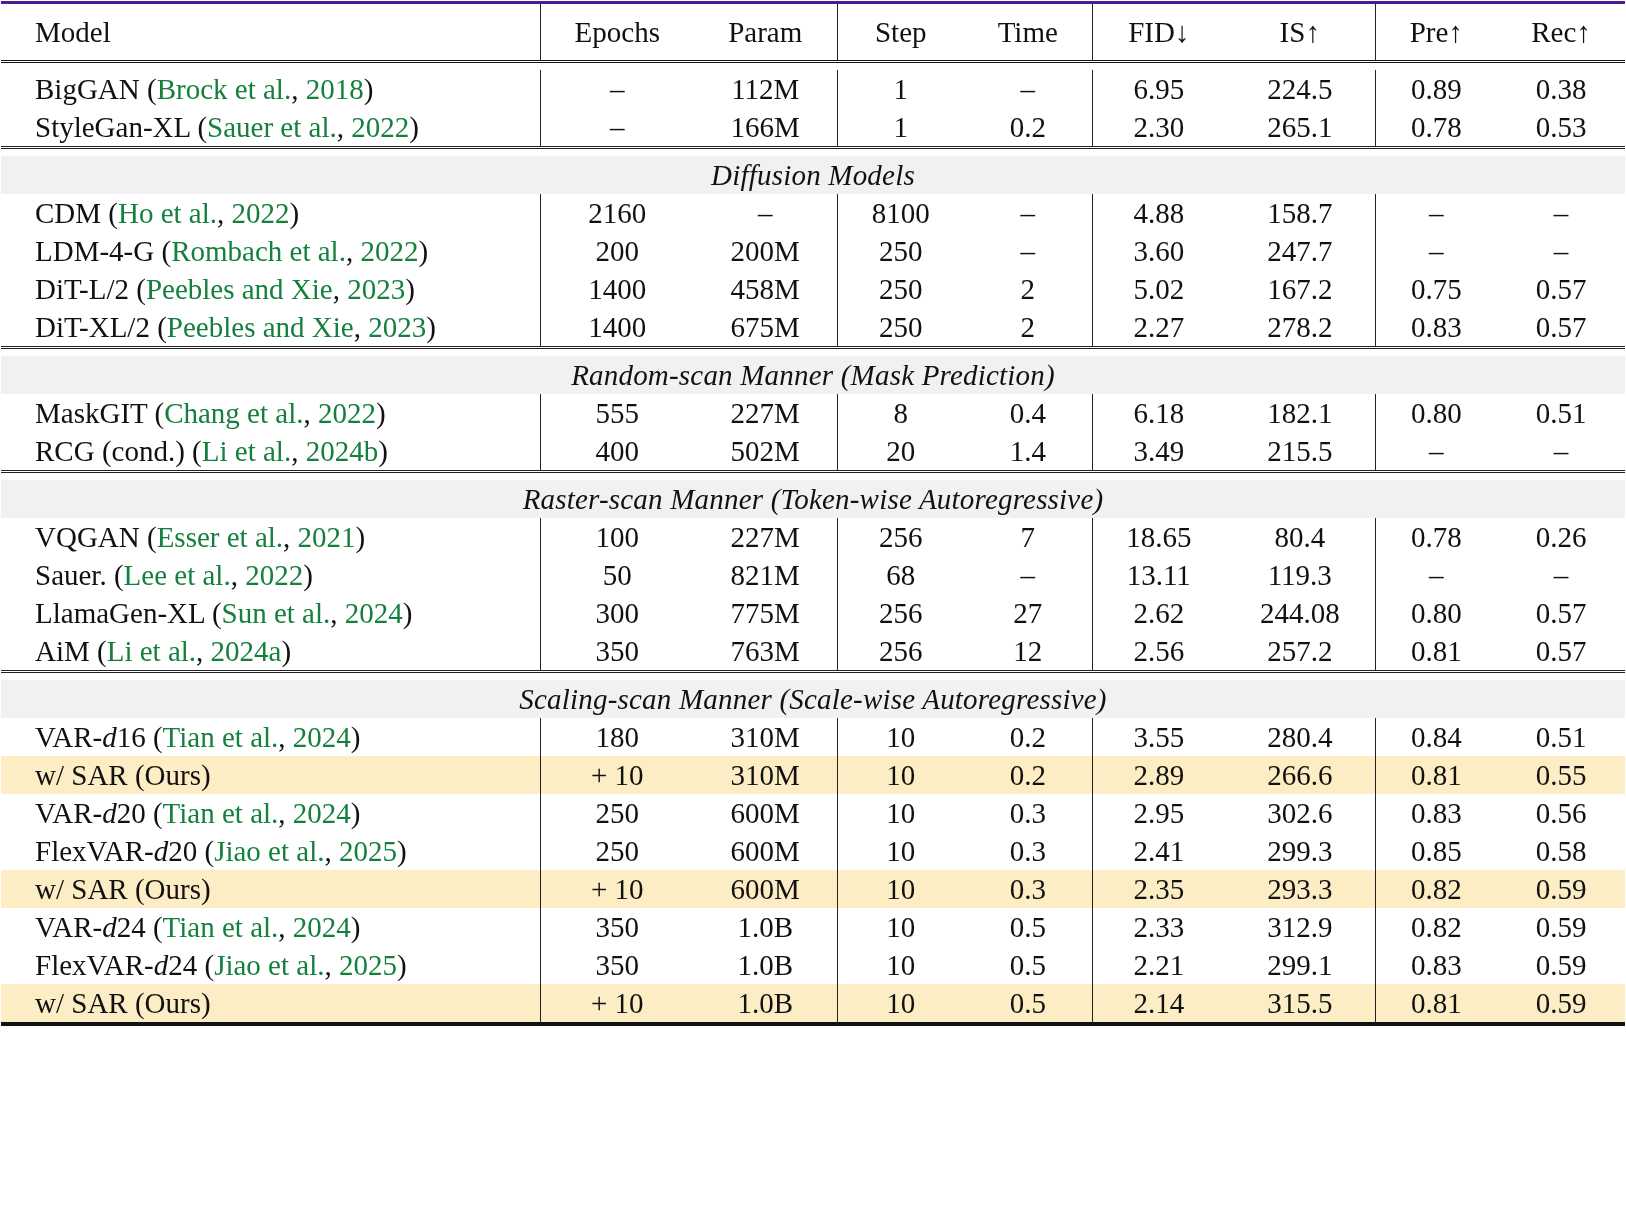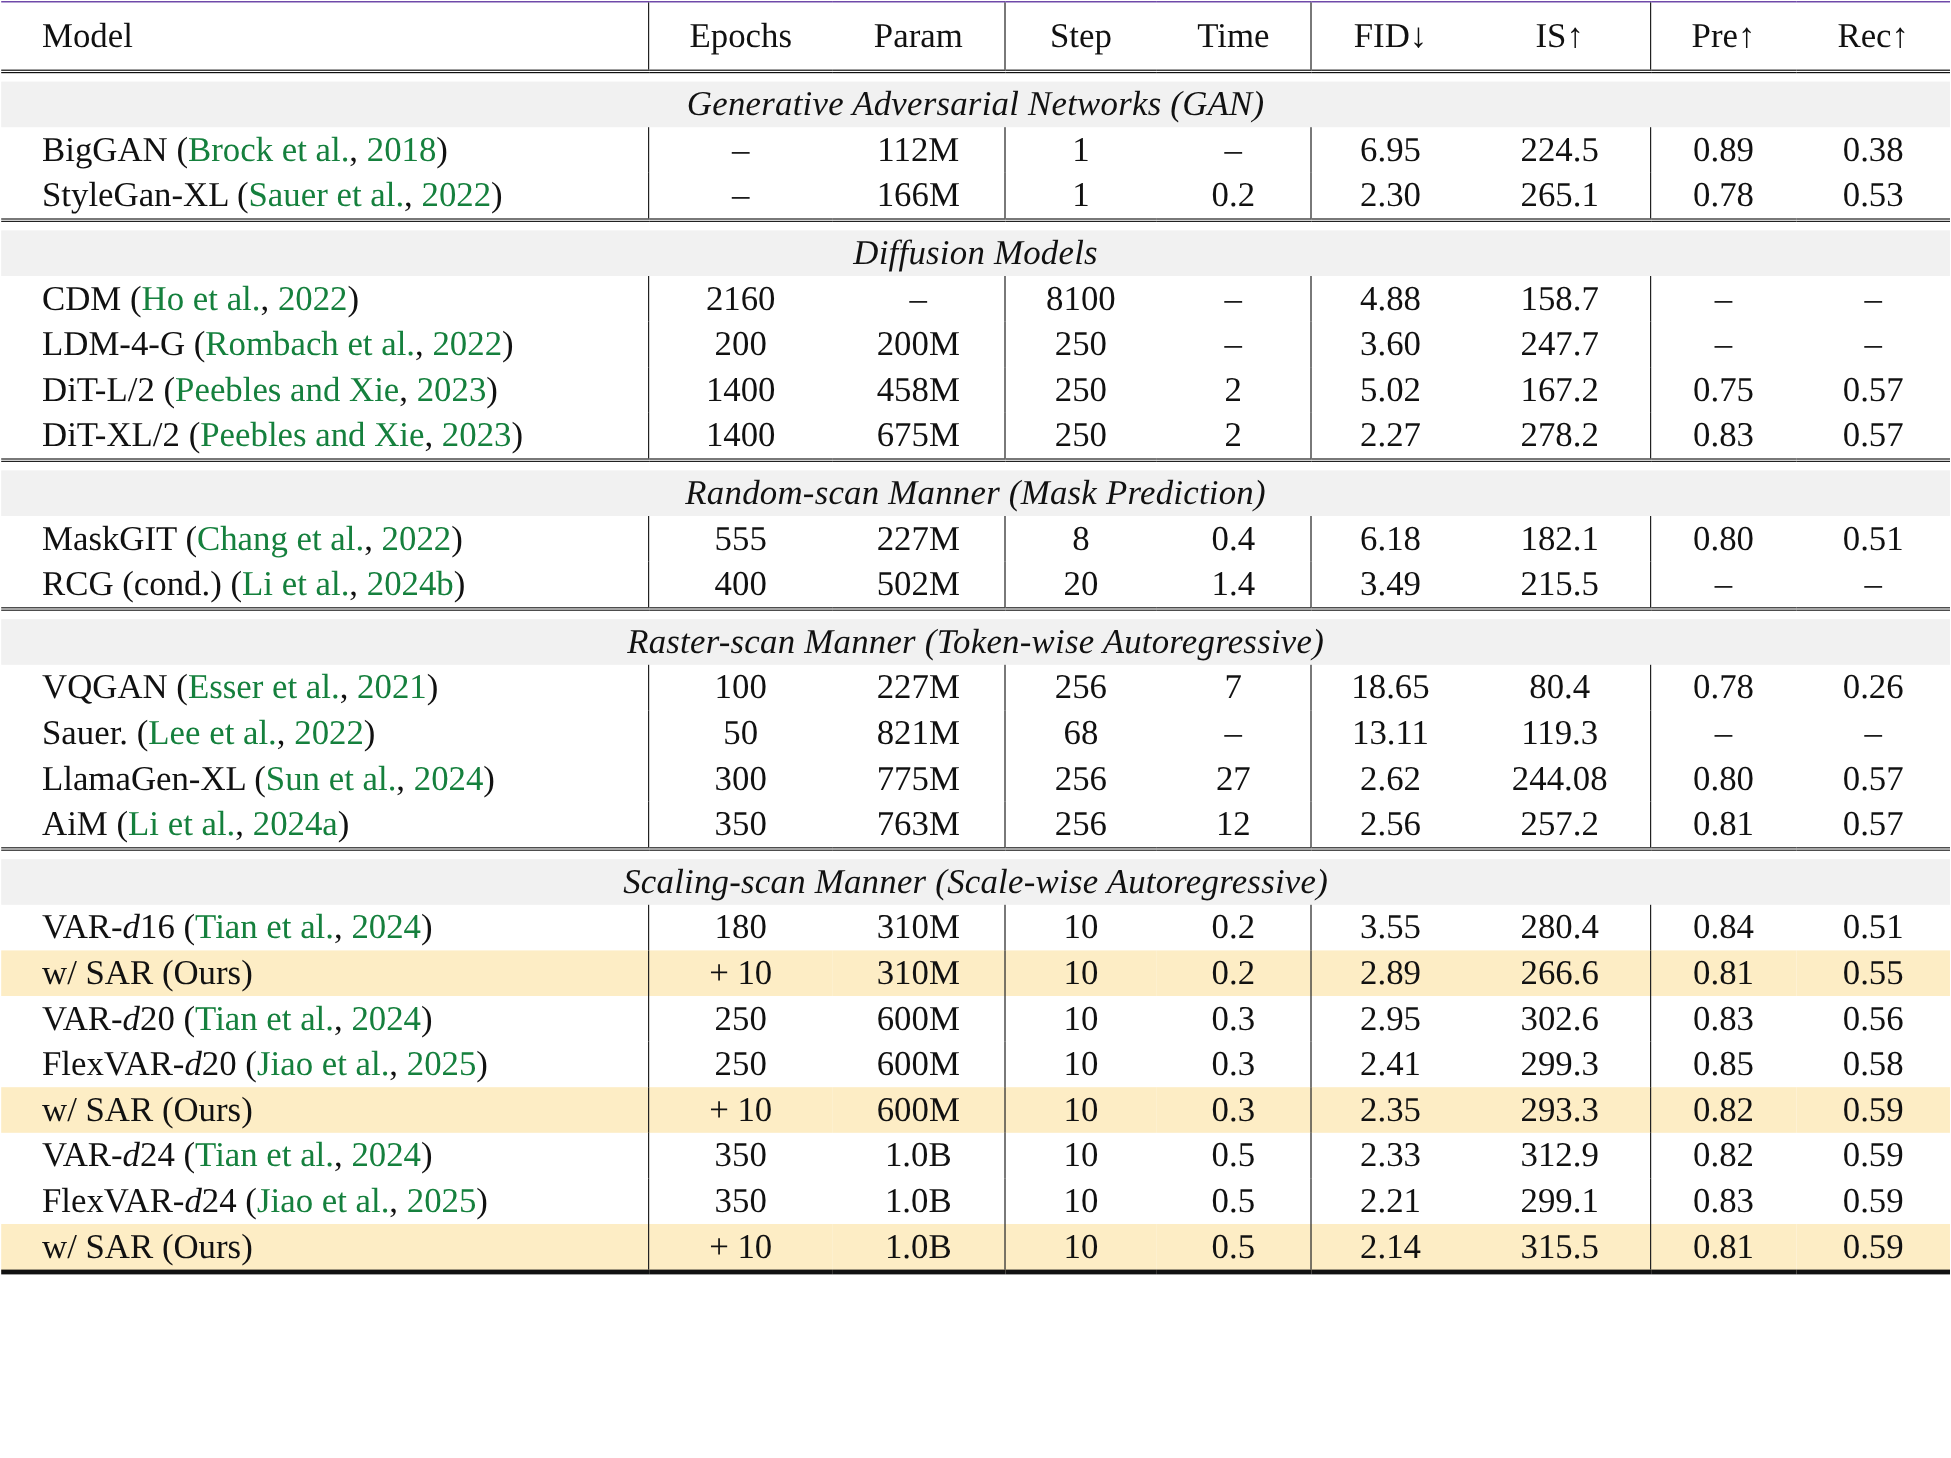--- a/index.html
+++ b/index.html
@@ -13,21 +13,21 @@
   col.c-time { width: 128px; }
   col.c-fid { width: 133px; }
   col.c-is { width: 150px; }
   col.c-pre { width: 122px; }
   col.c-rec { width: 128px; }
   td, th { padding: 0; height: 38px; line-height: 38px; font-weight: normal; white-space: nowrap; }
   th { height: 56px; line-height: 56px; }
   .left { text-align: left; padding-left: 34px; }
   .center { text-align: center; }
   .vl { border-left: 1.5px solid #222; }
-  tr.top-rule td, tr.top-rule th { border-top: 1px solid #4c1d95; margin-top: 12px; }
+  tr.top-rule td, tr.top-rule th { border-top: 3px solid #4c1d95; margin-top: 12px; }
   thead tr th { border-bottom: 1px solid #111; }
   .hdr-rule { border-bottom: 3px double #111 !important; }
   tr.spacer td { height: 7px; line-height: 7px; padding: 0; border: none; }
   tr.sec-head td { background: #f1f1f1; font-style: italic; text-align: center; height: 38px; line-height: 38px; letter-spacing: 0.2px; }
   tr.sec-end td { border-bottom: 3px double #222; margin-top: 28px; }
   tr.ours td { background: #fdedc5; }
   .ours-name { }
   .cite { color: #15803d; }
   .bottom-rule td { border-bottom: 4px solid #111; }
 </style>
@@ -57,23 +57,20 @@
         <th class="center vl hdr-rule">FID↓</th>
         <th class="center hdr-rule">IS↑</th>
         <th class="center vl hdr-rule">Pre↑</th>
         <th class="center hdr-rule">Rec↑</th>
       </tr>
     </thead>
     <tbody id="tbody">
         <tr class="spacer">
           <td colspan="9"></td>
         </tr>
-        <tr class="sec-head">
-          <td colspan="9">Generative Adversarial Networks (GAN)</td>
-        </tr>
         <tr>
           <td class="left"><span>BigGAN</span> (<span class="cite">Brock et al.</span>, <span class="cite">2018</span>)</td>
           <td class="center vl">–</td>
           <td class="center">112M</td>
           <td class="center vl">1</td>
           <td class="center">–</td>
           <td class="center vl">6.95</td>
           <td class="center">224.5</td>
           <td class="center vl">0.89</td>
           <td class="center">0.38</td>

